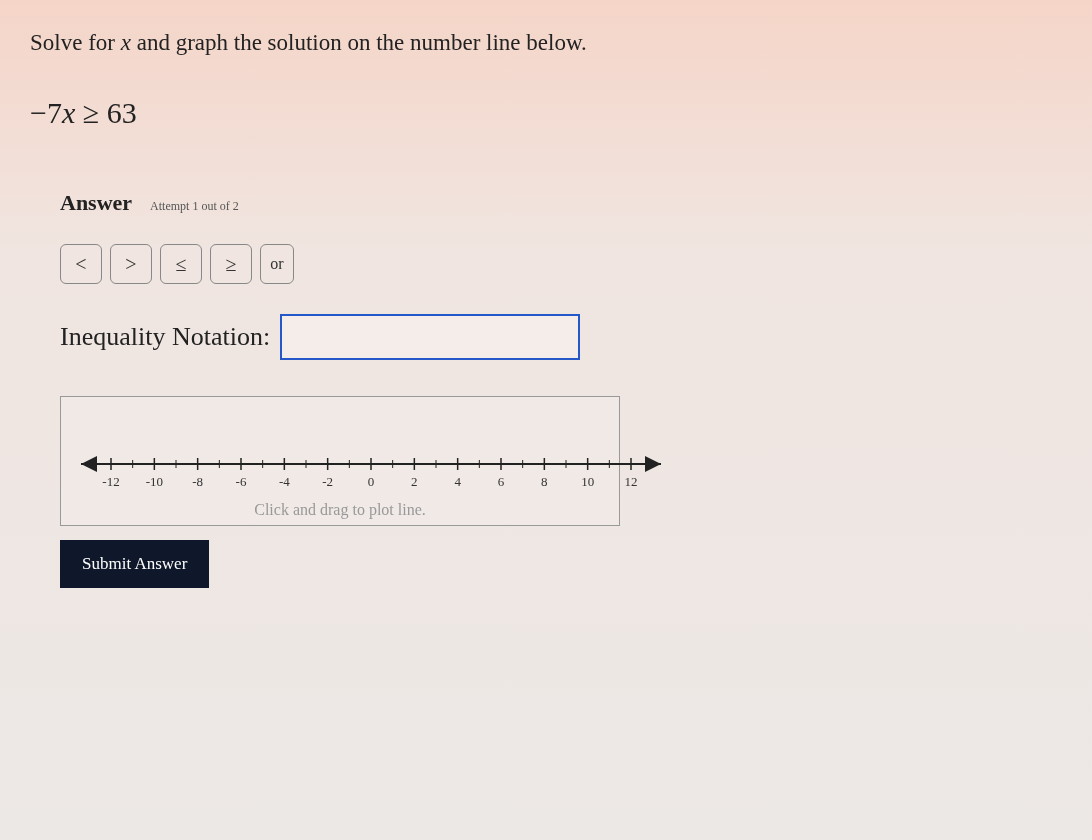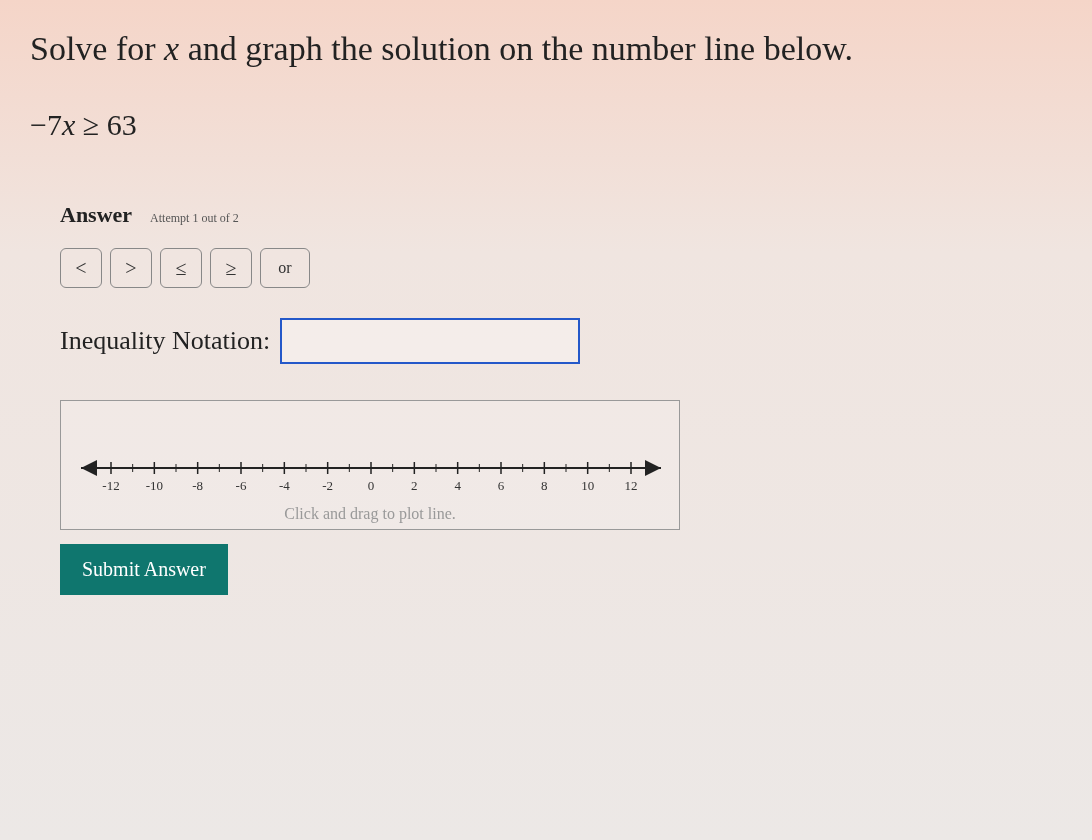--- a/index.html
+++ b/index.html
@@ -10,21 +10,21 @@
     body {
       width: 1092px;
       height: 840px;
       font-family: Georgia, 'Times New Roman', serif;
       background: linear-gradient(180deg, #f5d5c8 0%, #f0e5e0 30%, #ece8e6 100%);
       padding: 30px 40px 20px 30px;
       position: relative;
       color: #2a2a2a;
     }
     .problem-text {
-      font-size: 34px;
+      font-size: 23px;
       margin-bottom: 40px;
       color: #222;
     }
     .problem-text .var {
       font-style: italic;
       font-family: 'Latin Modern', Georgia, serif;
     }
     .equation {
       text-align: left;
       font-size: 30px;
@@ -35,21 +35,21 @@
     .eq-x {
       font-style: italic;
     }
     .content-block {
       margin-left: 30px;
     }
     .answer-row {
       display: flex;
       align-items: baseline;
       gap: 18px;
-      margin-bottom: 20px;
+      margin-bottom: 28px;
     }
     .answer-label {
       font-size: 22px;
       font-weight: bold;
       color: #222;
     }
     .attempt-text {
       font-size: 12px;
       color: #555;
     }
@@ -66,21 +66,21 @@
       height: 40px;
       font-size: 20px;
       color: #333;
       cursor: pointer;
       display: flex;
       align-items: center;
       justify-content: center;
       font-family: Georgia, serif;
     }
     .sym-btn.or {
-      width: 50px;
+      width: 34px;
       font-size: 16px;
     }
     .notation-row {
       display: flex;
       align-items: center;
       gap: 10px;
       margin-bottom: 36px;
     }
     .notation-label {
       font-size: 26px;
@@ -95,45 +95,45 @@
       padding: 4px 8px;
       outline: none;
     }
     .numberline-label {
       font-size: 26px;
       color: #222;
       margin-bottom: 18px;
     }
     .numberline-box {
       border: 1.5px solid #999;
-      width: 620px;
+      width: 560px;
       height: 130px;
       background: rgba(255,255,255,0.15);
       position: relative;
       margin-bottom: 14px;
     }
     .numberline-svg {
       position: absolute;
       top: 55px;
       left: 10px;
     }
     .plot-hint {
       position: absolute;
       bottom: 6px;
       width: 100%;
       text-align: center;
       font-size: 16px;
       color: #999;
     }
     .submit-btn {
-      background: #0f766e;
+      background: #0f172a;
       color: #fff;
       border: none;
       padding: 14px 22px;
-      font-size: 20px;
+      font-size: 17px;
       font-family: Georgia, serif;
       cursor: pointer;
     }
   </style>
 </head>
 <body>
 
 <div class="problem-text">
   <span>Solve for </span><span class="var">x</span><span> and graph the solution on the number line below.</span>
 </div>

